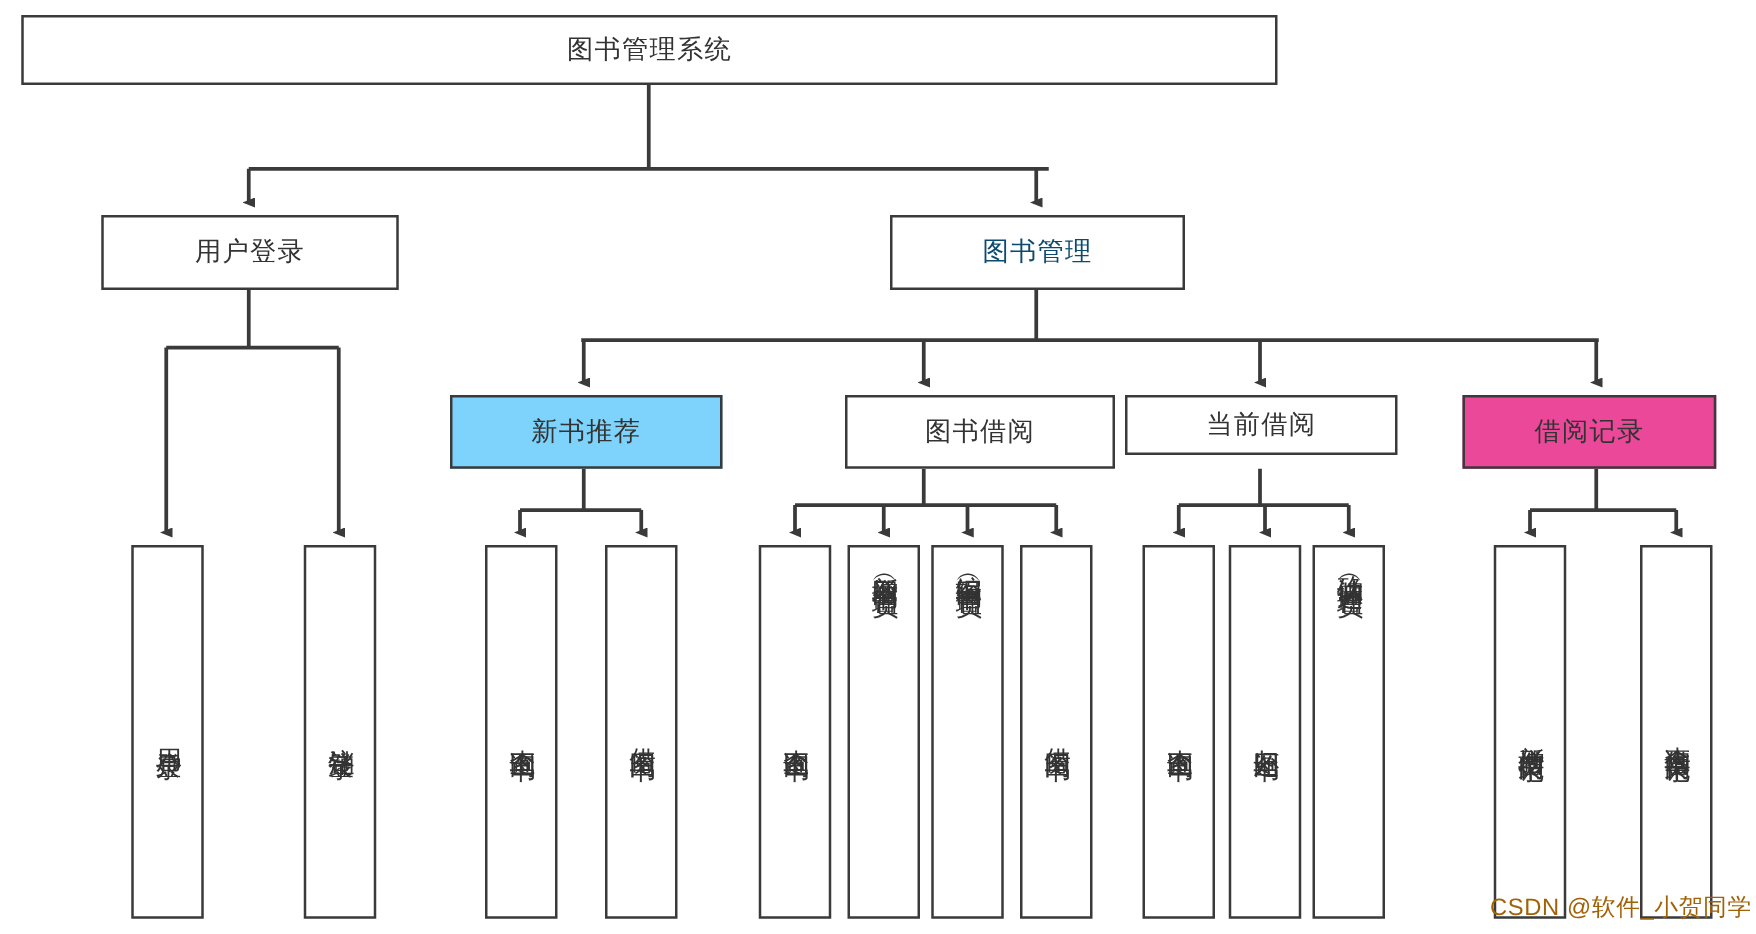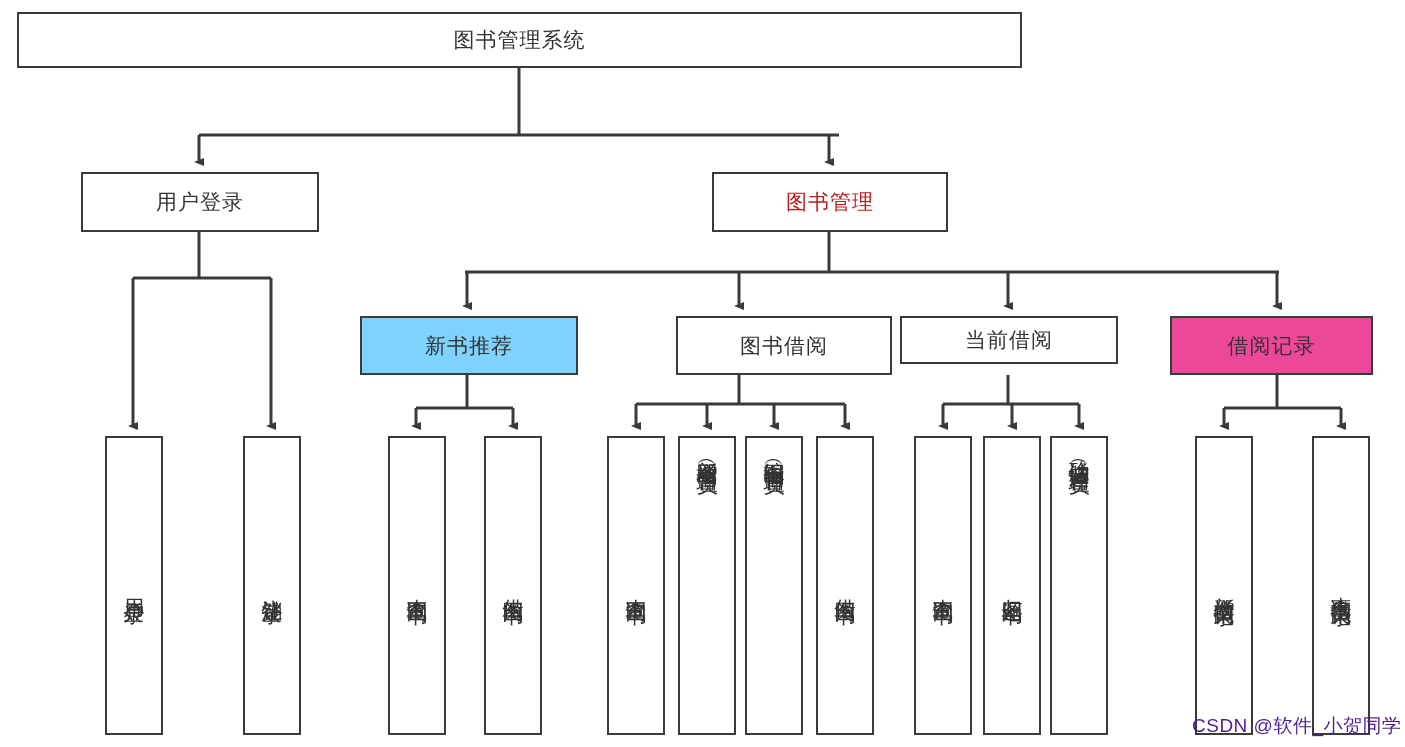--- a/index.html
+++ b/index.html
@@ -113,21 +113,21 @@
       <path d="M1277,375 L1277,408"></path>
       <path d="M1224,408 L1341,408"></path>
       <path d="M1224,408 L1224,426" marker-end="url(#arrow)"></path>
       <path d="M1341,408 L1341,426" marker-end="url(#arrow)"></path>
     </g>
   </svg>
 
   <div class="node horiz" id="n-root" style="left: 17px; top: 12px; width: 1005px; height: 56px; border-color: rgb(58, 58, 58); background: rgb(255, 255, 255); color: rgb(51, 51, 51);">图书管理系统</div>
 
   <div class="node horiz" id="n-l1-user-login" style="left: 81px; top: 172px; width: 238px; height: 60px; border-color: rgb(58, 58, 58); background: rgb(255, 255, 255); color: rgb(51, 51, 51);">用户登录</div>
-  <div class="node horiz" id="n-l1-book-mgmt" style="left: 712px; top: 172px; width: 236px; height: 60px; border-color: rgb(58, 58, 58); background: rgb(255, 255, 255); color: #b91c1c;">图书管理</div>
+  <div class="node horiz" id="n-l1-book-mgmt" style="left: 712px; top: 172px; width: 236px; height: 60px; border-color: rgb(58, 58, 58); background: rgb(255, 255, 255); color: #0c4a6e;">图书管理</div>
 
   <div class="node horiz" id="n-l2-new-book-rec" style="left: 360px; top: 316px; width: 218px; height: 59px; border-color: rgb(58, 58, 58); background: #7dd3fc; color: rgb(51, 51, 51);">新书推荐</div>
   <div class="node horiz" id="n-l2-book-borrow" style="left: 632px; top: 316px; width: 216px; height: 59px; border-color: rgb(58, 58, 58); background: rgb(255, 255, 255); color: rgb(51, 51, 51); margin-left: 44px;">图书借阅</div>
   <div class="node horiz" id="n-l2-current-borrow" style="left: 900px; top: 316px; width: 218px; height: 48px; border-color: rgb(58, 58, 58); background: rgb(255, 255, 255); color: rgb(51, 51, 51);">当前借阅</div>
   <div class="node horiz" id="n-l2-borrow-record" style="left: 1170px; top: 316px; width: 203px; height: 59px; border-color: rgb(58, 58, 58); background: #ec4899; color: rgb(51, 51, 51);">借阅记录</div>
 
   <div class="node vert" id="n-leaf-user-login" style="left: 105px; top: 436px; width: 58px; height: 299px; border-color: rgb(58, 58, 58); background: rgb(255, 255, 255); color: rgb(51, 51, 51);">用户登录</div>
   <div class="node vert" id="n-leaf-user-logout" style="left: 243px; top: 436px; width: 58px; height: 299px; border-color: rgb(58, 58, 58); background: rgb(255, 255, 255); color: rgb(51, 51, 51);">注销登录</div>
 
   <div class="node vert" id="n-leaf-query-book-rec" style="left: 388px; top: 436px; width: 58px; height: 299px; border-color: rgb(58, 58, 58); background: rgb(255, 255, 255); color: rgb(51, 51, 51);">查询图书</div>
@@ -138,15 +138,15 @@
   <div class="node vert toppad" id="n-leaf-edit-book" style="left: 745px; top: 436px; width: 58px; height: 299px; border-color: rgb(58, 58, 58); background: rgb(255, 255, 255); color: rgb(51, 51, 51);">编辑图书（管理员）</div>
   <div class="node vert" id="n-leaf-borrow-book-bor" style="left: 816px; top: 436px; width: 58px; height: 299px; border-color: rgb(58, 58, 58); background: rgb(255, 255, 255); color: rgb(51, 51, 51);">借阅图书</div>
 
   <div class="node vert" id="n-leaf-query-book-cur" style="left: 914px; top: 436px; width: 58px; height: 299px; border-color: rgb(58, 58, 58); background: rgb(255, 255, 255); color: rgb(51, 51, 51);">查询图书</div>
   <div class="node vert" id="n-leaf-return-book" style="left: 983px; top: 436px; width: 58px; height: 299px; border-color: rgb(58, 58, 58); background: rgb(255, 255, 255); color: rgb(51, 51, 51);">归还图书</div>
   <div class="node vert toppad" id="n-leaf-confirm-return" style="left: 1050px; top: 436px; width: 58px; height: 299px; border-color: rgb(58, 58, 58); background: rgb(255, 255, 255); color: rgb(51, 51, 51);">确认归还（管理员）</div>
 
   <div class="node vert" id="n-leaf-add-record" style="left: 1195px; top: 436px; width: 58px; height: 299px; border-color: rgb(58, 58, 58); background: rgb(255, 255, 255); color: rgb(51, 51, 51);">新增借阅记录</div>
   <div class="node vert" id="n-leaf-query-record" style="left: 1312px; top: 436px; width: 58px; height: 299px; border-color: rgb(58, 58, 58); background: rgb(255, 255, 255); color: rgb(51, 51, 51);">查询借阅记录</div>
 
-  <div class="watermark" id="watermark" style="color: #4c1d95; left: 1192px; top: 713px;">CSDN @软件_小贺同学</div>
+  <div class="watermark" id="watermark" style="color: #a16207; left: 1192px; top: 713px;">CSDN @软件_小贺同学</div>
 
 </div>
 
 </body></html>

